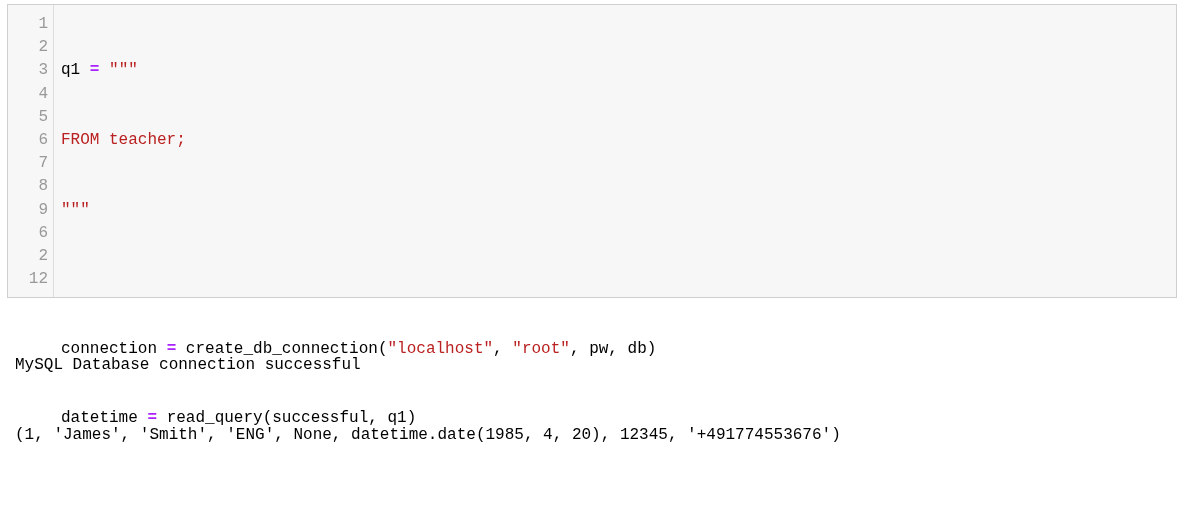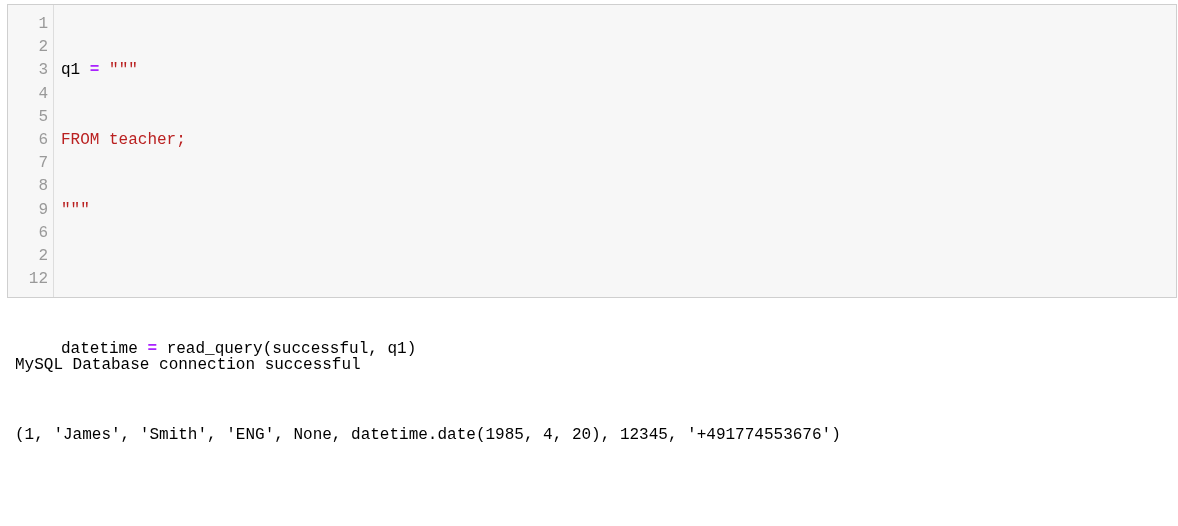--- a/index.html
+++ b/index.html
@@ -75,20 +75,21 @@
     <div>9</div>
     <div>6</div>
     <div>2</div>
     <div>12</div>
   </div>
   <div class="editor">
     <div class="line"><span>q1</span> <span class="op">=</span> <span class="str">"""</span></div>
     <div class="line"><span class="str">FROM teacher;</span></div>
     <div class="line"><span class="str">"""</span></div>
     <div class="line"></div>
+    <div class="line"><span>connection</span> <span class="op">=</span> <span>create_db_connection(</span><span class="str">"localhost"</span><span>, </span><span class="str">"root"</span><span>, pw, db)</span></div>
     <div class="line"><span>datetime</span> <span class="op">=</span> <span>read_query(successful, q1)</span></div>
     
     
     
     
     
   </div>
 </div>
 
 <div class="output">

